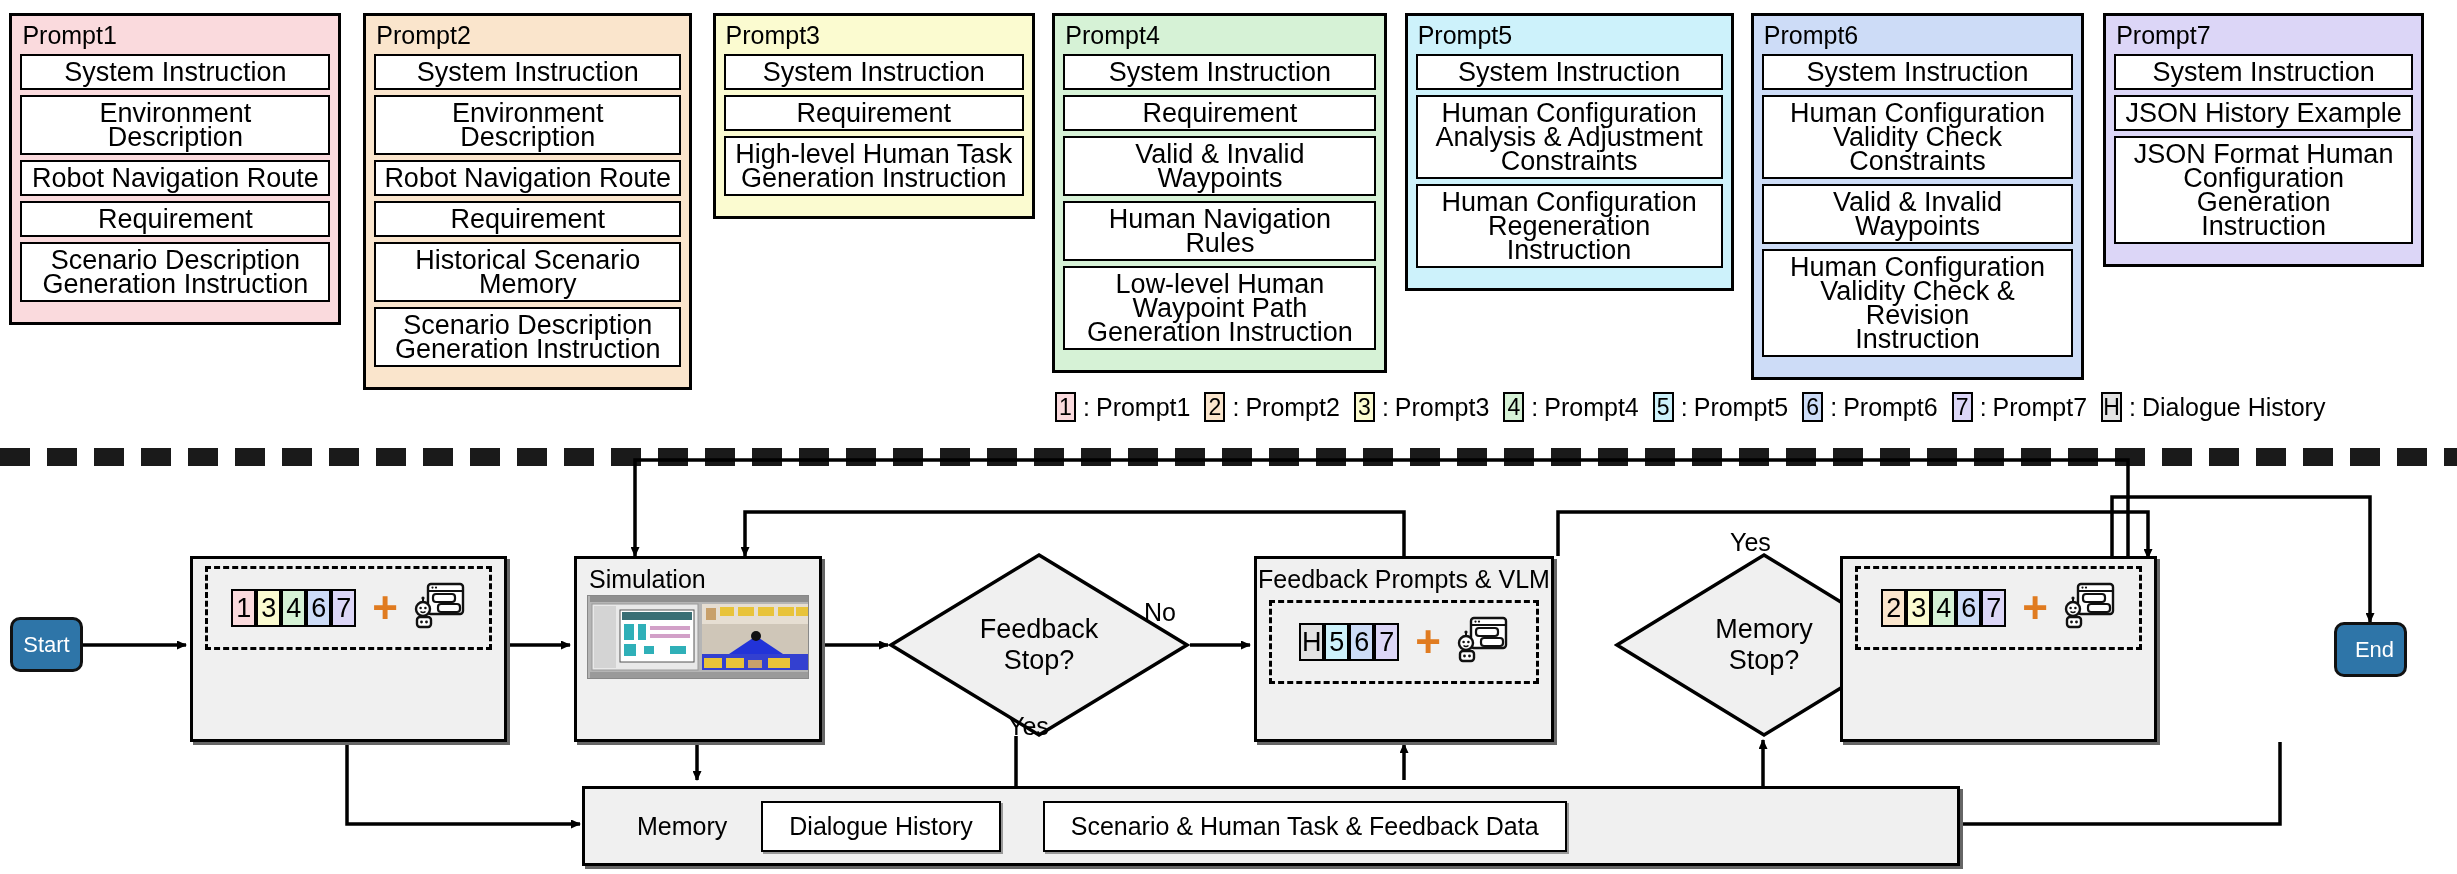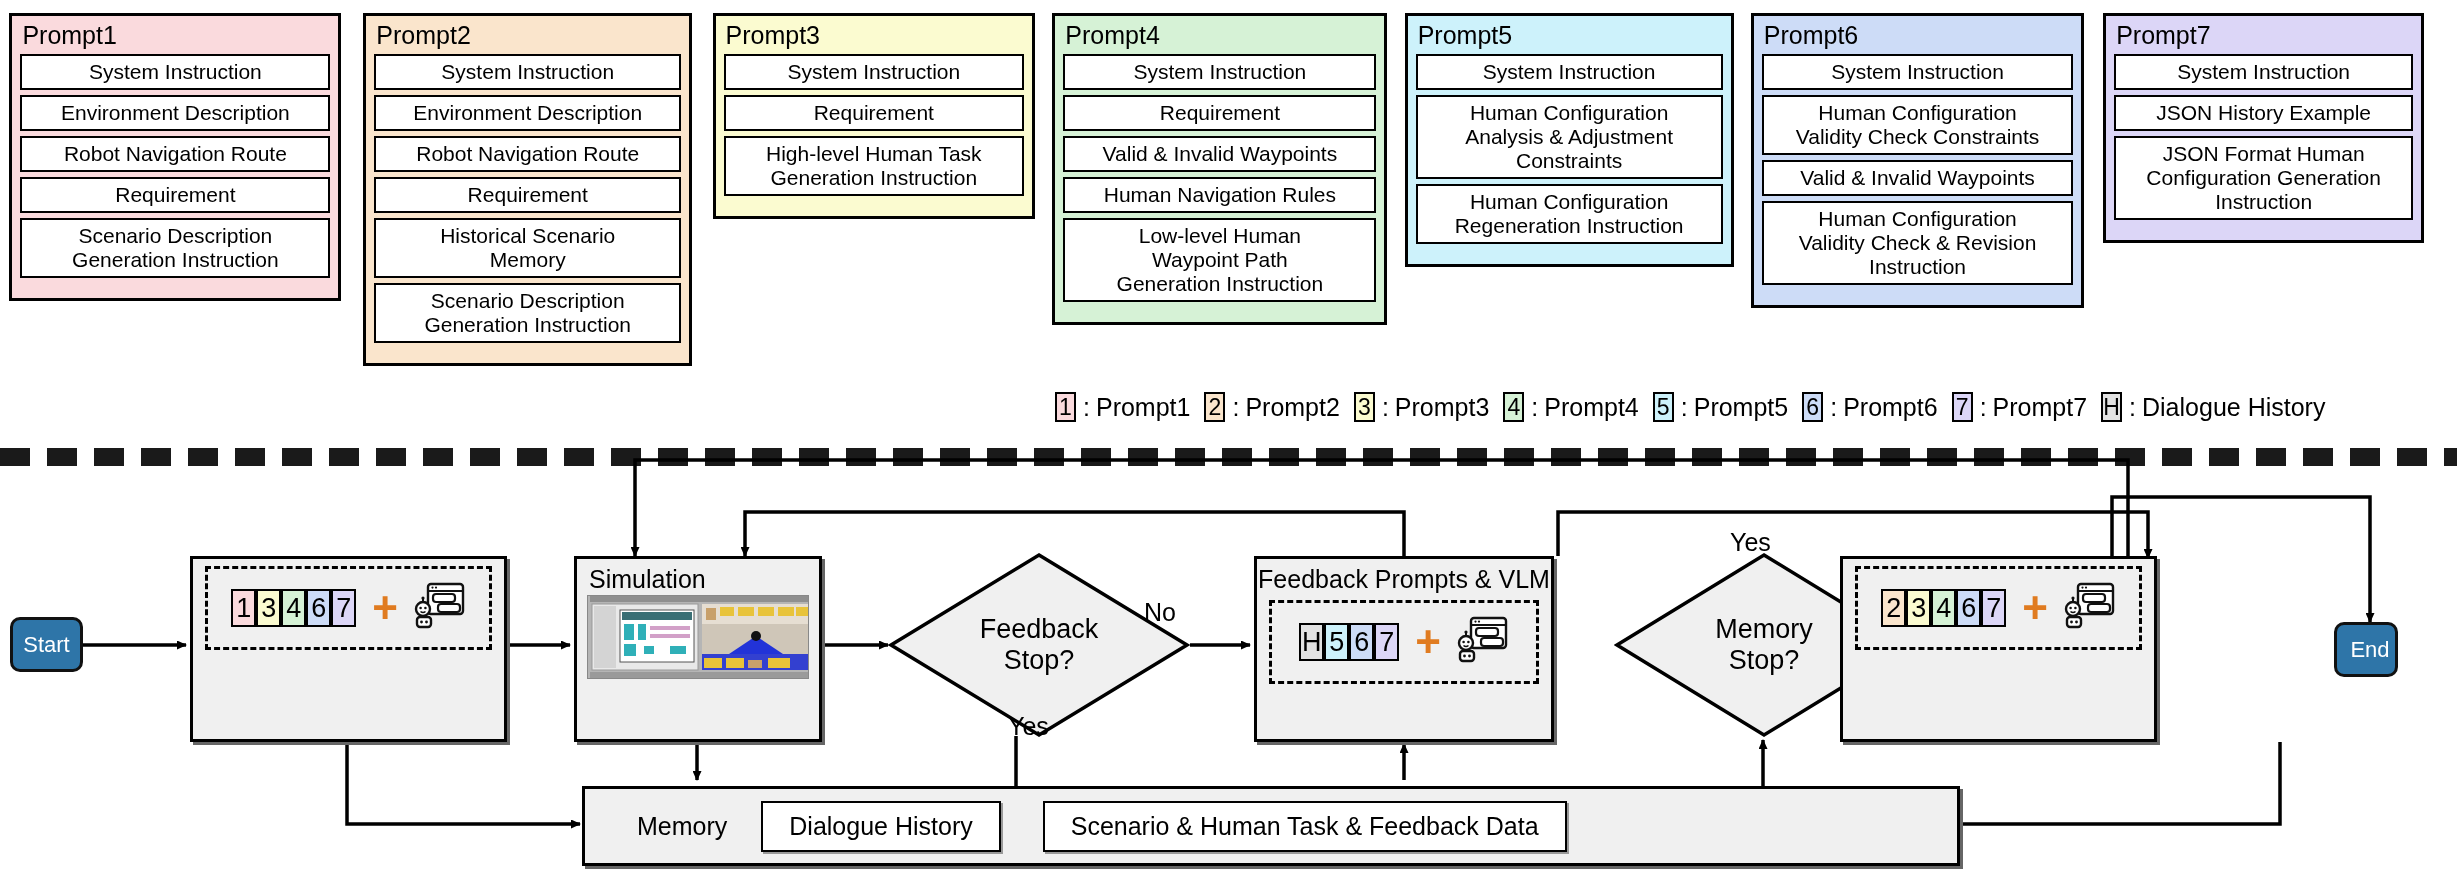--- a/index.html
+++ b/index.html
@@ -2,21 +2,21 @@
 <html><head>
 <meta charset="utf-8">
 <style>
   html,body{margin:0;padding:0;background:#fff;}
   body{width:2457px;height:874px;position:relative;font-family:"Liberation Sans",sans-serif;color:#000;overflow:hidden;}
 
   
   .prompt-card{position:absolute;border:3px solid #000;box-sizing:border-box;padding:4px 8px 8px 8px;}
   .prompt-title{font-size:25px;line-height:30px;margin:0 0 4px 2px;white-space:nowrap;}
   .prompt-item{border:2px solid #000;background:#fff;box-sizing:border-box;
-               font-size:21px;line-height:24px;text-align:center;
+               font-size:27px;line-height:24px;text-align:center;
                padding:4px 6px;margin-bottom:5px;}
   .prompt-item:last-child{margin-bottom:12px;}
 
   
   .legend{position:absolute;left:1055px;top:392px;display:flex;align-items:center;gap:0px;
           font-size:25px;line-height:30px;white-space:nowrap;}
   .legend-entry{display:flex;align-items:center;margin-right:14px;}
   .tok{display:inline-flex;align-items:center;justify-content:center;
        border:2px solid #000;width:21px;height:30px;font-size:23px;line-height:26px;box-sizing:border-box;}
   .legend-sep{margin:0 6px 0 7px;}
@@ -361,21 +361,21 @@
           <line x1="9" y1="21" x2="9" y2="18" stroke="#111" stroke-width="2"></line>
             <circle cx="9" cy="17" r="1.6" fill="#111"></circle>
           <rect x="3" y="36" width="14" height="10" rx="3" fill="#fff" stroke="#111" stroke-width="2.4"></rect>
           <circle cx="7.5" cy="41" r="1.4" fill="#111"></circle>
             <circle cx="12.5" cy="41" r="1.4" fill="#111"></circle>
         </svg>
       </span>
     </div>
   </div>
 
-  <div class="node terminator" style="left:2334px;top:622px;width:64px;height:55px;padding-left:8px;">
+  <div class="node terminator" style="left:2334px;top:622px;width:73px;height:55px;padding-left:8px;">
     <span>End</span>
   </div>
 
   <div class="membar" style="left:582px;top:786px;width:1372px;height:74px;">
     <span class="memlabel">Memory</span>
     <span class="memchip">Dialogue History</span>
     <span class="memchip" style="margin-left:42px;">Scenario &amp; Human Task &amp; Feedback Data</span>
   </div>
 
 </div>

